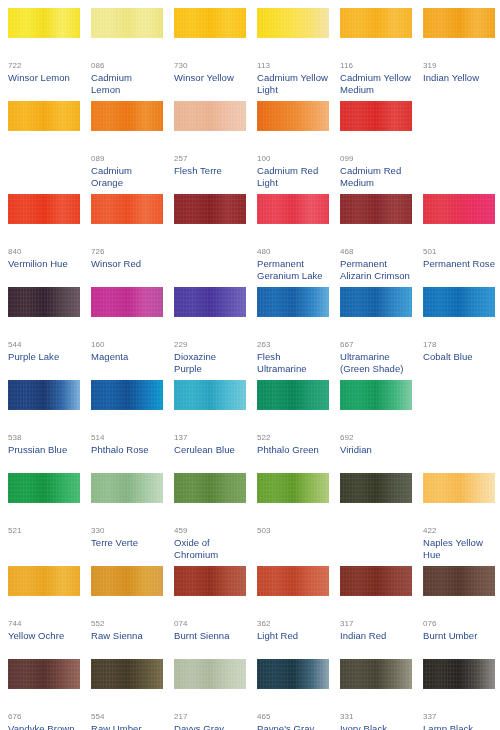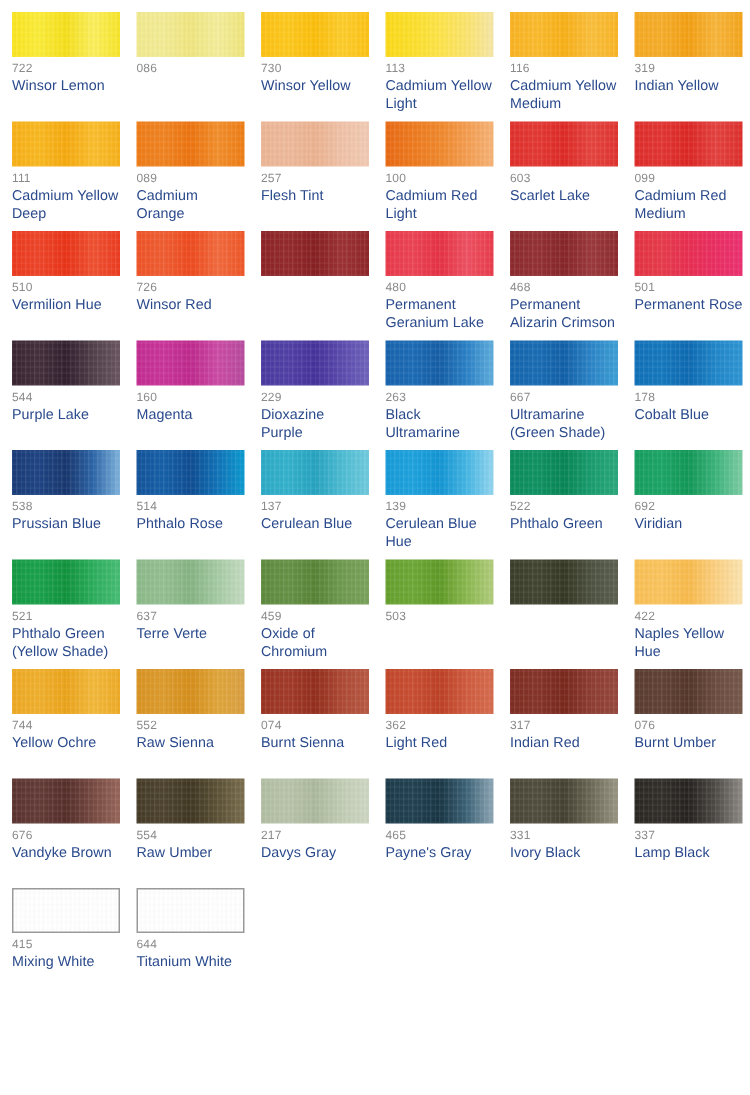--- a/index.html
+++ b/index.html
@@ -46,21 +46,21 @@
   .swatch .tex {
     position: absolute;
     inset: 0;
     pointer-events: none;
     opacity: 0.16;
     background-image:
       repeating-linear-gradient(90deg, rgba(255,255,255,0.55) 0px, rgba(255,255,255,0) 1px, rgba(0,0,0,0.10) 2px, rgba(0,0,0,0) 3px),
       repeating-linear-gradient(0deg, rgba(255,255,255,0.35) 0px, rgba(0,0,0,0.07) 2px, rgba(0,0,0,0) 4px);
   }
   .labels {
-    padding-top: 3px;
+    padding-top: 23px;
     padding-bottom: 2px;
     min-height: 38px;
   }
   .code {
     font-size: 8px;
     color: #8a8a8a;
     line-height: 10px;
     letter-spacing: 0.1px;
   }
   .pname {
@@ -85,20 +85,21 @@
           <div class="code">722</div>
           <div class="pname">Winsor Lemon</div>
         </div>
       </div>
       <div class="cell">
         <div class="swatch" style="background: linear-gradient(90deg, rgb(242, 234, 144) 0%, rgb(243, 236, 150) 25%, rgb(240, 230, 129) 50%, rgb(244, 238, 156) 75%, rgb(239, 229, 125) 100%);">
           <div class="tex"></div>
         </div>
         <div class="labels">
           <div class="code">086</div>
+          <div class="pname">Cadmium Lemon</div>
         </div>
       </div>
       <div class="cell">
         <div class="swatch" style="background: linear-gradient(90deg, rgb(252, 193, 20) 0%, rgb(253, 201, 31) 25%, rgb(251, 190, 12) 50%, rgb(253, 205, 44) 75%, rgb(252, 195, 22) 100%);">
           <div class="tex"></div>
         </div>
         <div class="labels">
           <div class="code">730</div>
           <div class="pname">Winsor Yellow</div>
         </div>
@@ -129,78 +130,65 @@
           <div class="code">319</div>
           <div class="pname">Indian Yellow</div>
         </div>
       </div>
     </div>
     <div class="row">
       <div class="cell">
         <div class="swatch" style="background: linear-gradient(90deg, rgb(247, 176, 24) 0%, rgb(249, 185, 34) 25%, rgb(246, 170, 16) 50%, rgb(250, 190, 46) 75%, rgb(247, 177, 26) 100%);">
           <div class="tex"></div>
         </div>
-        <div class="labels">
-          <div class="code">111</div>
-          <div class="pname">Cadmium Yellow Deep</div>
-        </div>
       </div>
       <div class="cell">
         <div class="swatch" style="background: linear-gradient(90deg, rgb(239, 124, 24) 0%, rgb(240, 132, 34) 25%, rgb(237, 116, 16) 50%, rgb(242, 143, 44) 75%, rgb(238, 125, 22) 100%);">
           <div class="tex"></div>
         </div>
         <div class="labels">
           <div class="code">089</div>
           <div class="pname">Cadmium Orange</div>
         </div>
       </div>
       <div class="cell">
         <div class="swatch" style="background: linear-gradient(90deg, rgb(236, 182, 150) 0%, rgb(238, 186, 156) 25%, rgb(235, 179, 145) 50%, rgb(240, 194, 168) 75%, rgb(242, 203, 180) 100%);">
           <div class="tex"></div>
         </div>
         <div class="labels">
           <div class="code">257</div>
-          <div class="pname">Flesh Tint</div>
+          <div class="pname">Flesh Terre</div>
         </div>
       </div>
       <div class="cell">
         <div class="swatch" style="background: linear-gradient(90deg, rgb(233, 106, 21) 0%, rgb(238, 122, 31) 25%, rgb(240, 136, 44) 50%, rgb(244, 157, 80) 75%, rgb(246, 180, 120) 100%);">
           <div class="tex"></div>
         </div>
         <div class="labels">
           <div class="code">100</div>
           <div class="pname">Cadmium Red Light</div>
         </div>
       </div>
       <div class="cell">
-        <div class="swatch" style="background: linear-gradient(90deg, rgb(224, 48, 44) 0%, rgb(228, 57, 52) 25%, rgb(222, 42, 38) 50%, rgb(230, 69, 64) 75%, rgb(224, 51, 48) 100%);">
-          <div class="tex"></div>
-        </div>
-        <div class="labels">
-          <div class="code">603</div>
-          <div class="pname">Scarlet Lake</div>
-        </div>
-      </div>
-      <div class="cell">
         <div class="swatch" style="background: linear-gradient(90deg, rgb(222, 45, 43) 0%, rgb(226, 54, 51) 25%, rgb(220, 39, 36) 50%, rgb(228, 67, 64) 75%, rgb(222, 48, 45) 100%);">
           <div class="tex"></div>
         </div>
         <div class="labels">
           <div class="code">099</div>
           <div class="pname">Cadmium Red Medium</div>
         </div>
       </div>
     </div>
     <div class="row">
       <div class="cell">
         <div class="swatch" style="background: linear-gradient(90deg, rgb(235, 59, 32) 0%, rgb(238, 70, 42) 25%, rgb(233, 52, 24) 50%, rgb(239, 82, 50) 75%, rgb(236, 61, 34) 100%);">
           <div class="tex"></div>
         </div>
         <div class="labels">
-          <div class="code">510</div>
+          <div class="code">840</div>
           <div class="pname">Vermilion Hue</div>
         </div>
       </div>
       <div class="cell">
         <div class="swatch" style="background: linear-gradient(90deg, rgb(239, 84, 40) 0%, rgb(240, 94, 51) 25%, rgb(238, 75, 31) 50%, rgb(242, 107, 62) 75%, rgb(239, 87, 41) 100%);">
           <div class="tex"></div>
         </div>
         <div class="labels">
           <div class="code">726</div>
           <div class="pname">Winsor Red</div>
@@ -266,21 +254,21 @@
           <div class="code">229</div>
           <div class="pname">Dioxazine Purple</div>
         </div>
       </div>
       <div class="cell">
         <div class="swatch" style="background: linear-gradient(90deg, rgb(24, 99, 173) 0%, rgb(29, 108, 182) 25%, rgb(21, 94, 166) 50%, rgb(43, 129, 198) 75%, rgb(96, 174, 221) 100%);">
           <div class="tex"></div>
         </div>
         <div class="labels">
           <div class="code">263</div>
-          <div class="pname">Black Ultramarine</div>
+          <div class="pname">Flesh Ultramarine</div>
         </div>
       </div>
       <div class="cell">
         <div class="swatch" style="background: linear-gradient(90deg, rgb(21, 101, 173) 0%, rgb(26, 109, 180) 25%, rgb(18, 96, 168) 50%, rgb(44, 133, 199) 75%, rgb(62, 160, 214) 100%);">
           <div class="tex"></div>
         </div>
         <div class="labels">
           <div class="code">667</div>
           <div class="pname">Ultramarine (Green Shade)</div>
         </div>
@@ -317,29 +305,20 @@
       <div class="cell">
         <div class="swatch" style="background: linear-gradient(90deg, rgb(45, 170, 198) 0%, rgb(53, 178, 204) 25%, rgb(39, 163, 192) 50%, rgb(77, 188, 211) 75%, rgb(113, 202, 221) 100%);">
           <div class="tex"></div>
         </div>
         <div class="labels">
           <div class="code">137</div>
           <div class="pname">Cerulean Blue</div>
         </div>
       </div>
       <div class="cell">
-        <div class="swatch" style="background: linear-gradient(90deg, rgb(24, 155, 216) 0%, rgb(31, 163, 221) 25%, rgb(19, 149, 212) 50%, rgb(69, 182, 227) 75%, rgb(149, 214, 240) 100%);">
-          <div class="tex"></div>
-        </div>
-        <div class="labels">
-          <div class="code">139</div>
-          <div class="pname">Cerulean Blue Hue</div>
-        </div>
-      </div>
-      <div class="cell">
         <div class="swatch" style="background: linear-gradient(90deg, rgb(12, 140, 93) 0%, rgb(17, 147, 100) 25%, rgb(8, 134, 86) 50%, rgb(26, 157, 111) 75%, rgb(43, 168, 125) 100%);">
           <div class="tex"></div>
         </div>
         <div class="labels">
           <div class="code">522</div>
           <div class="pname">Phthalo Green</div>
         </div>
       </div>
       <div class="cell">
         <div class="swatch" style="background: linear-gradient(90deg, rgb(23, 158, 95) 0%, rgb(29, 166, 103) 25%, rgb(18, 152, 88) 50%, rgb(60, 180, 123) 75%, rgb(127, 205, 165) 100%);">
@@ -351,29 +330,28 @@
         </div>
       </div>
     </div>
     <div class="row">
       <div class="cell">
         <div class="swatch" style="background: linear-gradient(90deg, rgb(22, 154, 68) 0%, rgb(27, 162, 76) 25%, rgb(17, 147, 61) 50%, rgb(44, 174, 92) 75%, rgb(72, 189, 117) 100%);">
           <div class="tex"></div>
         </div>
         <div class="labels">
           <div class="code">521</div>
-          <div class="pname">Phthalo Green (Yellow Shade)</div>
         </div>
       </div>
       <div class="cell">
         <div class="swatch" style="background: linear-gradient(90deg, rgb(140, 186, 138) 0%, rgb(149, 192, 147) 25%, rgb(134, 180, 132) 50%, rgb(166, 203, 164) 75%, rgb(197, 220, 194) 100%);">
           <div class="tex"></div>
         </div>
         <div class="labels">
-          <div class="code">637</div>
+          <div class="code">330</div>
           <div class="pname">Terre Verte</div>
         </div>
       </div>
       <div class="cell">
         <div class="swatch" style="background: linear-gradient(90deg, rgb(94, 138, 62) 0%, rgb(102, 146, 71) 25%, rgb(88, 132, 54) 50%, rgb(111, 154, 80) 75%, rgb(123, 163, 92) 100%);">
           <div class="tex"></div>
         </div>
         <div class="labels">
           <div class="code">459</div>
           <div class="pname">Oxide of Chromium</div>

